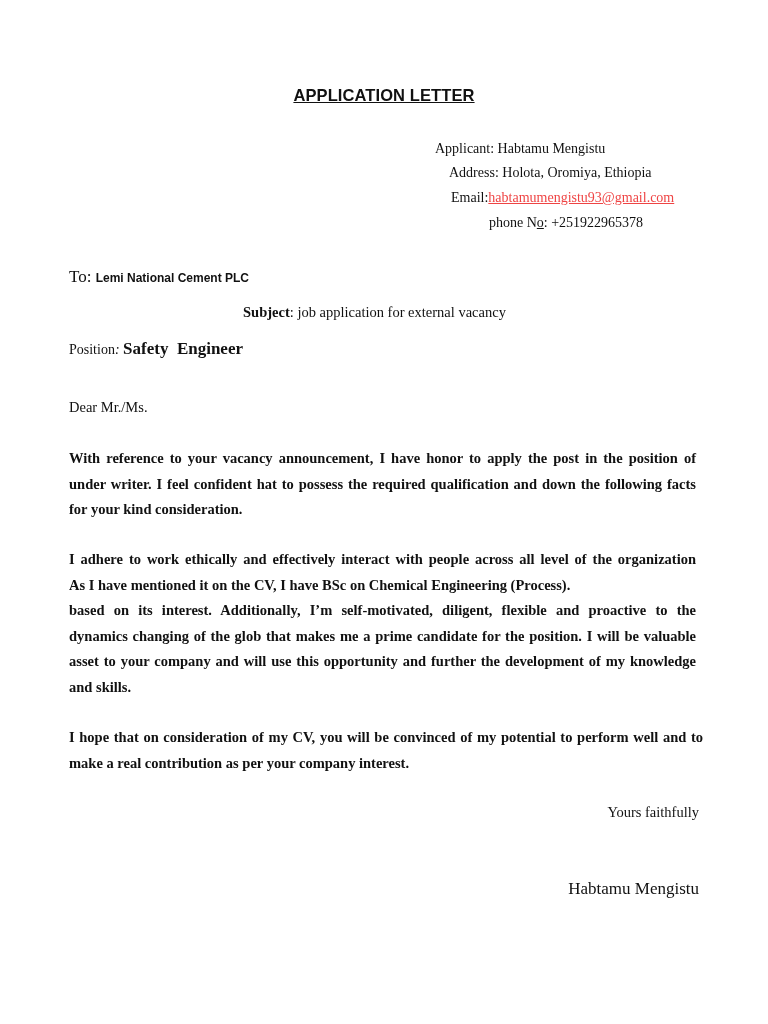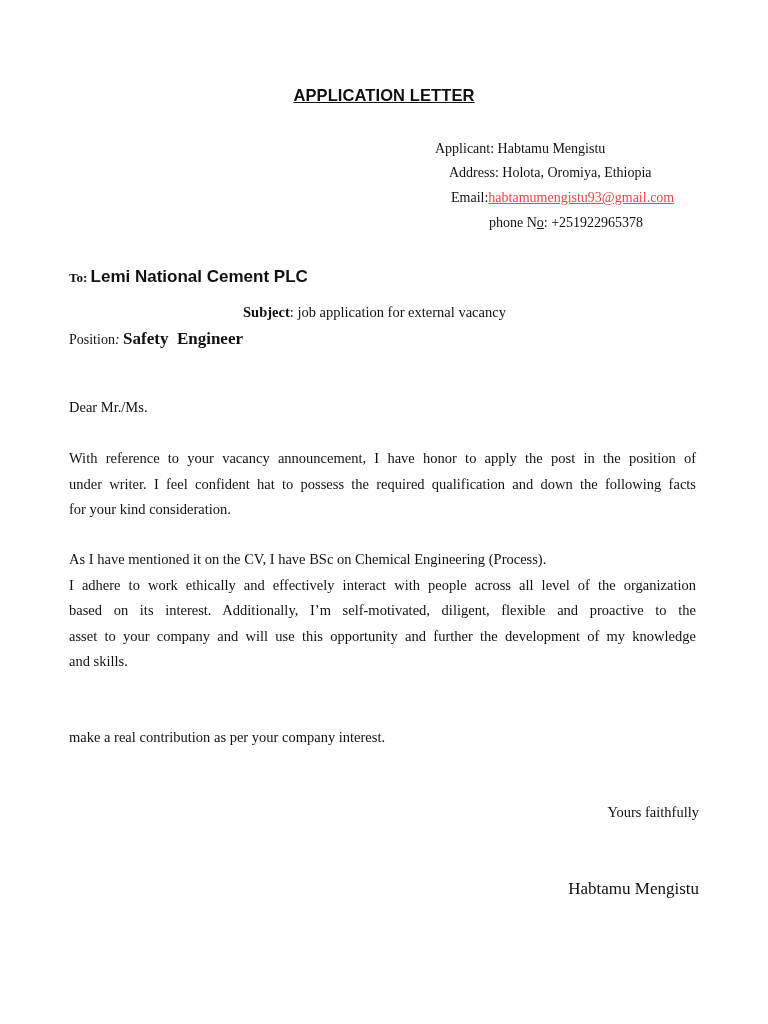--- a/index.html
+++ b/index.html
@@ -21,38 +21,38 @@
       text-align: center;
       font-family: "Liberation Sans", sans-serif;
       font-weight: bold;
       font-size: 16.5px;
       text-decoration: underline;
       letter-spacing: 0.1px;
     }
     .hdr { font-size: 14px; }
     .email-link { text-decoration: underline; color: #ef4444; }
     .u { text-decoration: underline; }
-    .to-label { font-size: 13px; font-weight: bold; }
+    .to-label { font-size: 17px; }
     .to-company {
       font-family: "Liberation Sans", sans-serif;
       font-weight: bold;
-      font-size: 17px;
+      font-size: 12px;
     }
     .subject { font-size: 14.5px; }
     .pos-label { font-size: 14px; }
     .pos-value { font-weight: bold; font-size: 17px; white-space: pre; }
     .para {
       position: absolute;
       left: 69px;
       width: 627px;
       font-size: 14.5px;
       line-height: 25.5px;
       text-align: justify;
     }
-    .para span.line { display: block; text-align: justify; text-align-last: justify; }
+    .para span.line { display: block; text-align: justify; text-align-last: justify; font-weight: bold; }
     .para span.line.end { text-align-last: left; }
     .right { text-align: right; }
   </style>
 </head>
 <body>
 
 <div>
 
   <div class="abs title">APPLICATION LETTER</div>
 
@@ -66,41 +66,43 @@
   </div>
 
   <div class="abs" style="left:69px; top:267px;">
     <span class="to-label">To: </span><span class="to-company">Lemi National Cement PLC</span>
   </div>
 
   <div class="abs subject" style="left:243px; top:304px;">
     <b>Subject</b><span>: job application for external vacancy</span>
   </div>
 
-  <div class="abs" style="left:69px; top:329px;text-align:center;">
+  <div class="abs" style="left:69px; top:339px;text-align:center;">
     <span class="pos-label">Position</span><i class="pos-label">: </i><span class="pos-value">Safety  Engineer</span>
   </div>
 
   <div class="abs" style="left:69px; top:399px; font-size:14.5px;">Dear Mr./Ms.</div>
 
   <div class="para" style="top:446px;">
     <span class="line">With reference to your vacancy announcement, I have honor to apply the post in the position of</span>
     <span class="line">under writer. I feel confident hat to possess the required qualification and down the following facts</span>
     <span class="line end">for your kind consideration.</span>
   </div>
 
   <div class="para" style="top:547px;">
+    <span class="line">I adhere to work ethically and effectively interact with people across all level of the organization</span>
     <span class="line end">As I have mentioned it on the CV, I have BSc on Chemical Engineering (Process).</span>
-    <span class="line">I adhere to work ethically and effectively interact with people across all level of the organization</span>
     <span class="line">based on its interest. Additionally, I’m self-motivated, diligent, flexible and proactive to the</span>
+    <span class="line">dynamics changing of the glob that makes me a prime candidate for the position.  I will be valuable</span>
     <span class="line">asset to your company and will use this opportunity and further the development of my knowledge</span>
     <span class="line end">and skills.</span>
   </div>
 
   <div class="para" style="top:725px; width:634px;">
+    <span class="line">I hope that on consideration of my CV, you will be convinced of my potential to perform well and to</span>
     <span class="line end">make a real contribution as per your company interest.</span>
   </div>
 
   <div class="abs right" style="right:69px; top:804px; font-size:14.5px;">Yours faithfully</div>
 
   <div class="abs right" style="right:69px; top:879px; font-size:17px;">Habtamu Mengistu</div>
 
 </div>
 
 </body></html>

